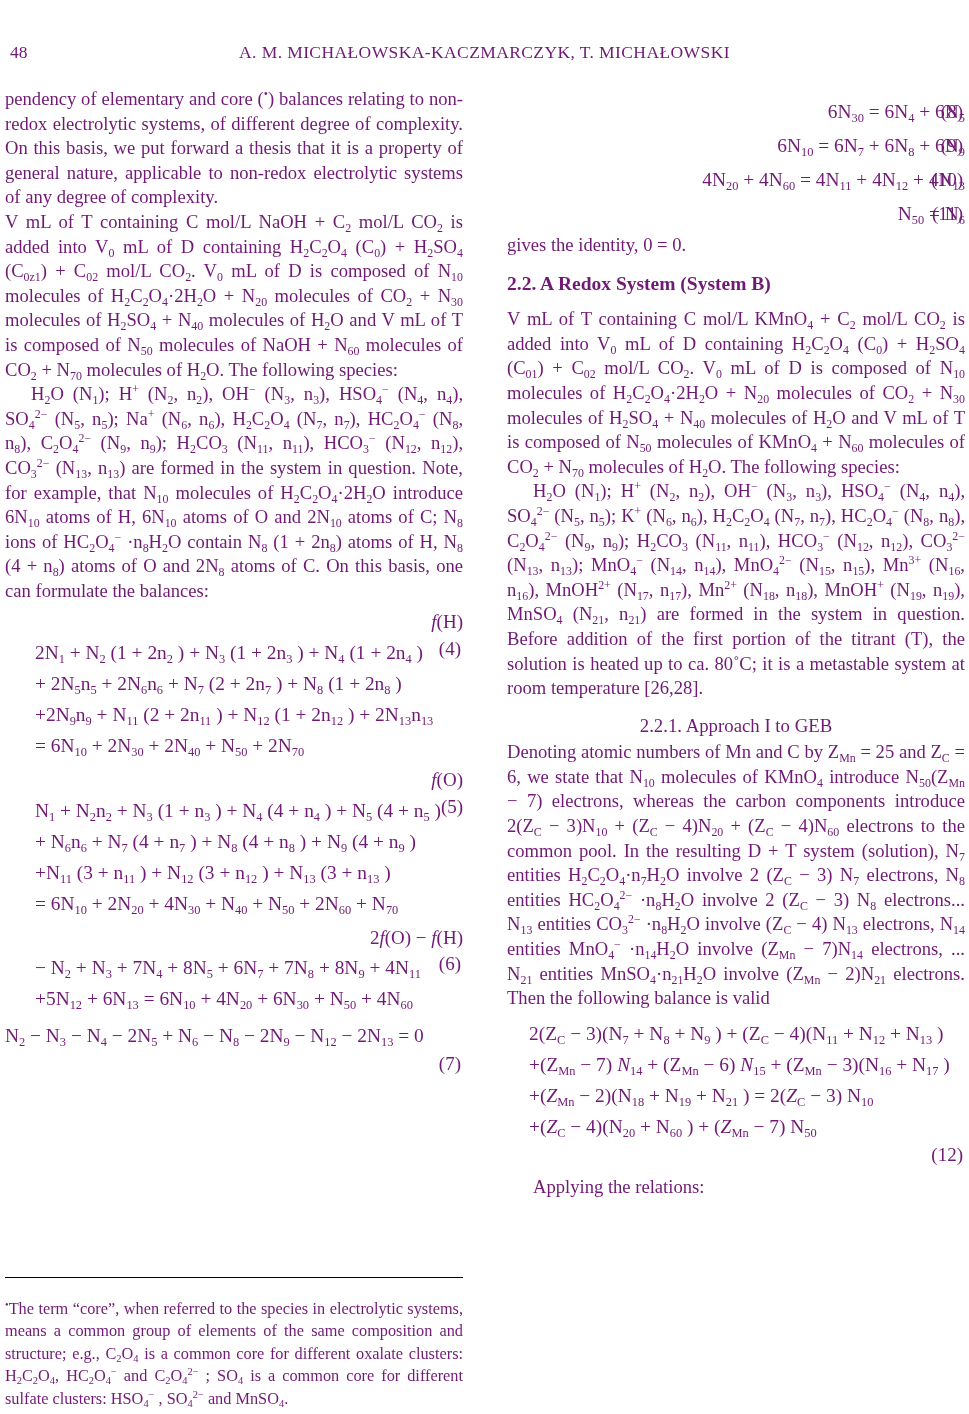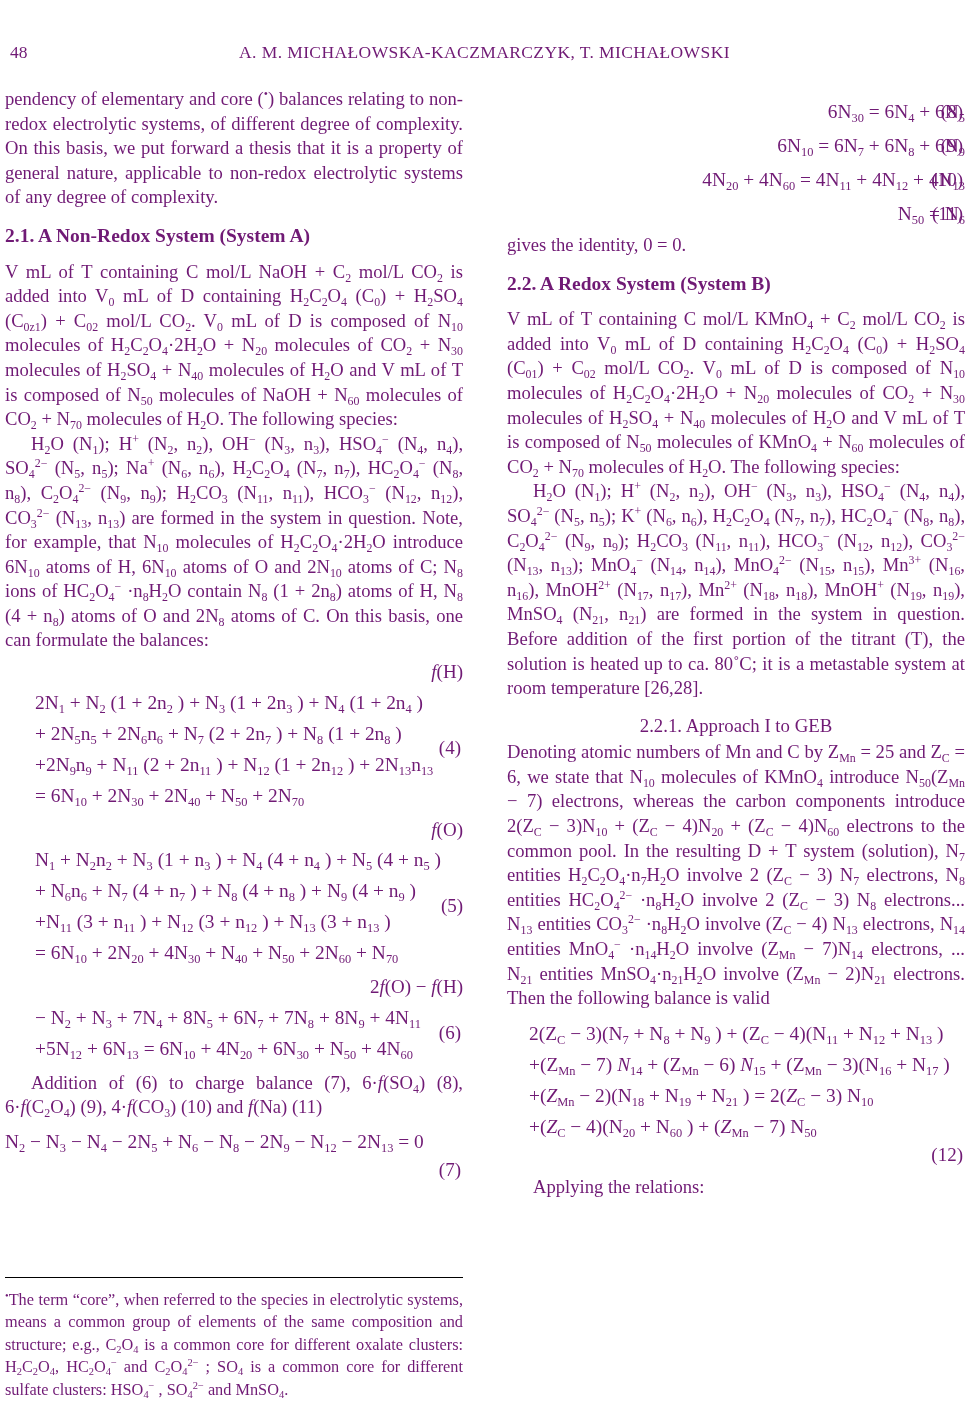--- a/index.html
+++ b/index.html
@@ -16,55 +16,54 @@
   .col-left{left:5px;}
   .col-right{left:507px;}
   p{margin:0;}
   p.indent{text-indent:26px;}
   .gap-s{height:6px;}
   h2.sec{font-size:19.5px;margin:14px 0 11px 0;text-align:left;font-weight:bold;}
   h3.subsec{font-size:18.8px;margin:13px 0 2px 0;text-align:center;font-weight:normal;}
   
   .eq-group{margin:7px 0 7px 0;}
   .eq-head{padding-left:18px;font-size:19px;text-align:right;margin:4px 0 2px 0;}
-  .eq-flex{display:flex;align-items:center;}
+  .eq-flex{display:flex;}
   .eq-lines{flex:1;padding-left:30px;text-align:left;font-size:19.4px;line-height:31px;}
   .eq-line{white-space:nowrap;}
   .eq-num{width:44px;text-align:right;font-size:19px;padding-right:2px;}
   .eq-row{position:relative;text-align:right;font-size:19.4px;line-height:30px;margin:4px 0;}
   .eq-row .eq-num-abs{position:absolute;right:2px;top:0;font-size:19px;}
   .eq-centerline{font-size:19.4px;line-height:30px;}
   .eq-num-line{text-align:right;font-size:19px;line-height:26px;padding-right:2px;}
   sub,sup{font-size:64%;line-height:0;}
   sub{vertical-align:-0.3em;}
   sup{vertical-align:0.55em;}
   
   .footnote{
     position:absolute;left:5px;top:1242px;width:458px;border-top:1.6px solid #000;
-    padding-top:11px;font-size:16.3px;line-height:22.4px;text-align:justify;
+    padding-top:20px;font-size:16.3px;line-height:22.4px;text-align:justify;
   }
   
   .page-footer{position:absolute;left:0;top:1388px;width:768px;height:24px;font-size:17.5px;}
   .copyright{position:absolute;left:8px;top:0;}
   .journal{position:absolute;right:6px;top:0;font-weight:bold;font-style:italic;}
 </style>
 </head>
 <body>
 
 <div class="page">
 
   <div class="page-header">
     <span class="page-number">48</span>
     <span class="running-title">A. M. MICHAŁOWSKA-KACZMARCZYK, T. MICHAŁOWSKI</span>
   </div>
 
   <div class="col col-left">
     <p>pendency of elementary and core (<sup>•</sup>) balances relating to non-redox electrolytic systems, of different degree of complexity. On this basis, we put forward a thesis that it is a property of general nature, applicable to non-redox electrolytic systems of any degree of complexity.</p>
 
-    <h2 class="sec">2.1. A Non-Redox System (System A)</h2>
 
     <p>V mL of T containing C mol/L NaOH + C<sub>2</sub> mol/L CO<sub>2</sub> is added into V<sub>0</sub> mL of D containing H<sub>2</sub>C<sub>2</sub>O<sub>4</sub> (C<sub>0</sub>) + H<sub>2</sub>SO<sub>4</sub> (C<sub>0z1</sub>) + C<sub>02</sub> mol/L CO<sub>2</sub>. V<sub>0</sub> mL of D is composed of N<sub>10</sub> molecules of H<sub>2</sub>C<sub>2</sub>O<sub>4</sub>·2H<sub>2</sub>O + N<sub>20</sub> molecules of CO<sub>2</sub> + N<sub>30</sub> molecules of H<sub>2</sub>SO<sub>4</sub> + N<sub>40</sub> molecules of H<sub>2</sub>O and V mL of T is composed of N<sub>50</sub> molecules of NaOH + N<sub>60</sub> molecules of CO<sub>2</sub> + N<sub>70</sub> molecules of H<sub>2</sub>O. The following species:</p>
     <p class="indent">H<sub>2</sub>O (N<sub>1</sub>); H<sup>+</sup> (N<sub>2</sub>, n<sub>2</sub>), OH<sup>−</sup> (N<sub>3</sub>, n<sub>3</sub>), HSO<sub>4</sub><sup>−</sup> (N<sub>4</sub>, n<sub>4</sub>), SO<sub>4</sub><sup>2−</sup> (N<sub>5</sub>, n<sub>5</sub>); Na<sup>+</sup> (N<sub>6</sub>, n<sub>6</sub>), H<sub>2</sub>C<sub>2</sub>O<sub>4</sub> (N<sub>7</sub>, n<sub>7</sub>), HC<sub>2</sub>O<sub>4</sub><sup>−</sup> (N<sub>8</sub>, n<sub>8</sub>), C<sub>2</sub>O<sub>4</sub><sup>2−</sup> (N<sub>9</sub>, n<sub>9</sub>); H<sub>2</sub>CO<sub>3</sub> (N<sub>11</sub>, n<sub>11</sub>), HCO<sub>3</sub><sup>−</sup> (N<sub>12</sub>, n<sub>12</sub>), CO<sub>3</sub><sup>2−</sup> (N<sub>13</sub>, n<sub>13</sub>) are formed in the system in question. Note, for example, that N<sub>10</sub> molecules of H<sub>2</sub>C<sub>2</sub>O<sub>4</sub>·2H<sub>2</sub>O introduce 6N<sub>10</sub> atoms of H, 6N<sub>10</sub> atoms of O and 2N<sub>10</sub> atoms of C; N<sub>8</sub> ions of HC<sub>2</sub>O<sub>4</sub><sup>−</sup> ·n<sub>8</sub>H<sub>2</sub>O contain N<sub>8</sub> (1 + 2n<sub>8</sub>) atoms of H, N<sub>8</sub> (4 + n<sub>8</sub>) atoms of O and 2N<sub>8</sub> atoms of C. On this basis, one can formulate the balances:</p>
 
     <div class="eq-group">
       <div class="eq-head"><i>f</i>(H)</div>
       <div class="eq-flex">
         <div class="eq-lines">
             <div class="eq-line">2N<sub>1</sub> + N<sub>2</sub> (1 + 2n<sub>2</sub> ) + N<sub>3</sub> (1 + 2n<sub>3</sub> ) + N<sub>4</sub> (1 + 2n<sub>4</sub> )</div>
             <div class="eq-line">+ 2N<sub>5</sub>n<sub>5</sub> + 2N<sub>6</sub>n<sub>6</sub> + N<sub>7</sub> (2 + 2n<sub>7</sub> ) + N<sub>8</sub> (1 + 2n<sub>8</sub> )</div>
@@ -92,21 +91,20 @@
       <div class="eq-head">2<i>f</i>(O) − <i>f</i>(H)</div>
       <div class="eq-flex">
         <div class="eq-lines">
             <div class="eq-line">− N<sub>2</sub> + N<sub>3</sub> + 7N<sub>4</sub> + 8N<sub>5</sub> + 6N<sub>7</sub> + 7N<sub>8</sub> + 8N<sub>9</sub> + 4N<sub>11</sub></div>
             <div class="eq-line">+5N<sub>12</sub> + 6N<sub>13</sub> = 6N<sub>10</sub> + 4N<sub>20</sub> + 6N<sub>30</sub> + N<sub>50</sub> + 4N<sub>60</sub></div>
           </div>
         <div class="eq-num">(6)</div>
       </div>
     </div>
 
-    <p class="indent">Addition of (6) to charge balance (7), 6·<i>f</i>(SO<sub>4</sub>) (8), 6·<i>f</i>(C<sub>2</sub>O<sub>4</sub>) (9), 4·<i>f</i>(CO<sub>3</sub>) (10) and <i>f</i>(Na) (11)</p>
 
     <div class="eq-group">
       <div class="eq-centerline">N<sub>2</sub> − N<sub>3</sub> − N<sub>4</sub> − 2N<sub>5</sub> + N<sub>6</sub> − N<sub>8</sub> − 2N<sub>9</sub> − N<sub>12</sub> − 2N<sub>13</sub> = 0</div>
       <div class="eq-num-line">(7)</div>
     </div>
   </div>
 
   <div class="col col-right">
     <div class="gap-s"></div>
     <div class="eq-row">

